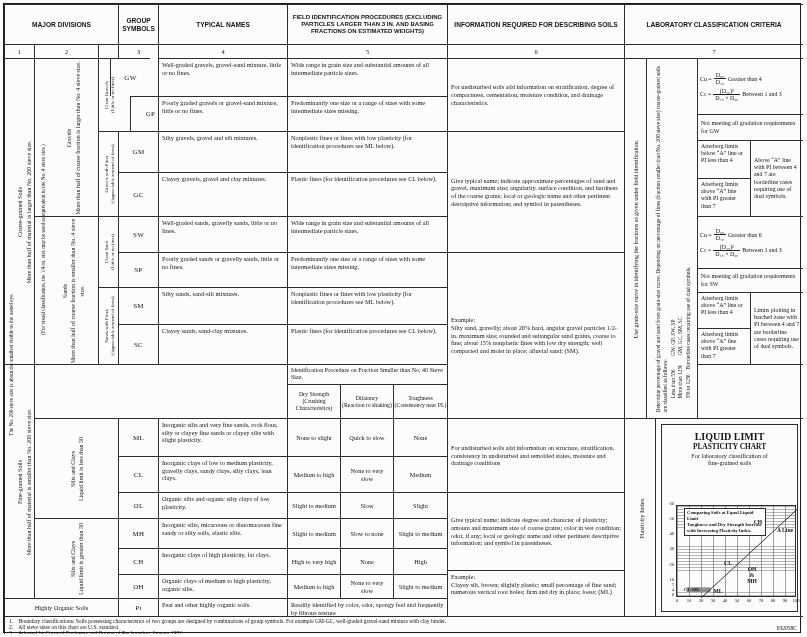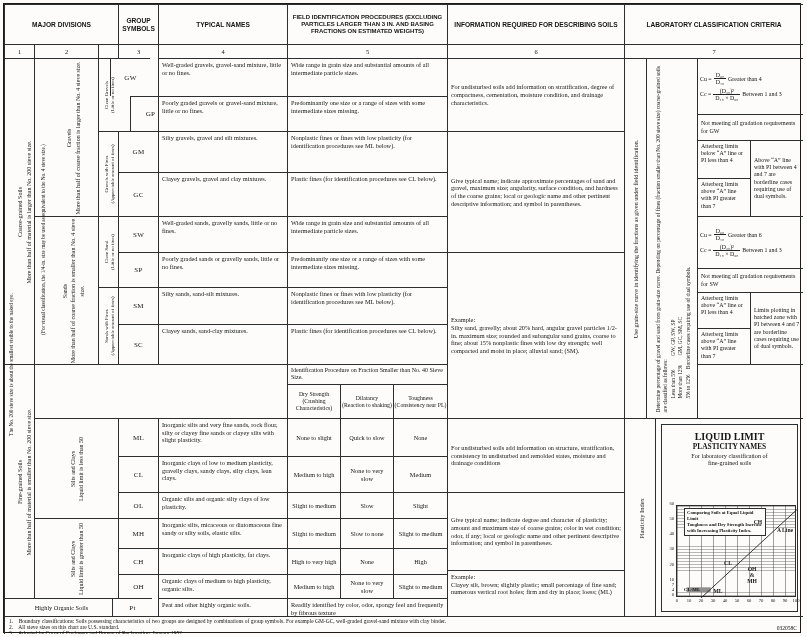--- a/index.html
+++ b/index.html
@@ -272,41 +272,41 @@
   <div class="c txt ctr" style="left:340px;top:548px;width:53px;height:26px">None</div>
   <div class="c txt ctr" style="left:393px;top:548px;width:54px;height:26px">High</div>
 
   <div class="c sym" style="left:118px;top:574px;width:40px;height:24px">OH</div>
   <div class="c txt" style="left:158px;top:574px;width:129px;height:24px">Organic clays of medium to high plasticity, organic silts.</div>
   <div class="c txt ctr" style="left:287px;top:574px;width:53px;height:24px">Medium to high</div>
   <div class="c txt ctr" style="left:340px;top:574px;width:53px;height:24px">None to very slow</div>
   <div class="c txt ctr" style="left:393px;top:574px;width:54px;height:24px">Slight to medium</div>
 
   <div class="c txt ctr" style="left:4px;top:598px;width:114px;height:18px">Highly Organic Soils</div>
-  <div class="c sym" style="left:112px;top:598px;width:40px;height:18px">Pt</div>
+  <div class="c sym" style="left:118px;top:598px;width:40px;height:18px">Pt</div>
   <div class="c txt" style="left:158px;top:598px;width:129px;height:18px">Peat and other highly organic soils.</div>
   <div class="c txt" style="left:287px;top:598px;width:160px;height:18px">Readily identified by color, odor, spongy feel and frequently by fibrous texture</div>
 
   <div class="c txt vcen" style="left:447px;top:418px;width:177px;height:74px">For undisturbed soils add information on structure, stratification, consistency in undisturbed and remolded states, moisture and drainage conditions</div>
   <div class="c txt vcen" style="left:447px;top:492px;width:177px;height:78px">Give typical name; indicate degree and character of plasticity; amount and maximum size of coarse grains; color in wet condition; odor, if any;  local or geologic name and other pertinent descriptive information; and symbol in parentheses.</div>
   <div class="c txt" style="left:447px;top:570px;width:177px;height:46px">
     <div>Example:</div>
     <div>Clayey silt, brown; slightly plastic; small percentage of fine sand; numerous vertical root holes; firm and dry in place; loess; (ML)</div>
   </div>
 
   <div class="c" style="left:624px;top:418px;width:31px;height:198px">
     <div class="rot" style="left:-84px;top:84px;width:200px;height:31px;font-size:6.5px">
       <div>Plasticity Index</div>
     </div>
   </div>
   <div class="c" style="left:655px;top:418px;width:148px;height:198px">
     <div style="position:absolute;left:5px;top:5px;width:137px;height:188px;border:1px solid #2e2e2e;box-sizing:border-box">
       <div style="position:absolute;left:0;top:6px;width:100%;text-align:center">
         <div style="font-weight:bold;font-size:10px">LIQUID LIMIT</div>
-        <div style="font-weight:bold;font-size:7.4px">PLASTICITY NAMES</div>
+        <div style="font-weight:bold;font-size:7.4px">PLASTICITY CHART</div>
         <div style="font-size:6.2px;margin-top:1px">For laboratory classification of</div>
         <div style="font-size:6.2px">fine-grained soils</div>
       </div>
 
       <span class="tick" style="left:1px;top:77px;width:11px;text-align:right">60</span>
       <span class="tick" style="left:1px;top:92px;width:11px;text-align:right">50</span>
       <span class="tick" style="left:1px;top:107px;width:11px;text-align:right">40</span>
       <span class="tick" style="left:1px;top:122px;width:11px;text-align:right">30</span>
       <span class="tick" style="left:1px;top:138px;width:11px;text-align:right">20</span>
       <span class="tick" style="left:1px;top:153px;width:11px;text-align:right">10</span>

